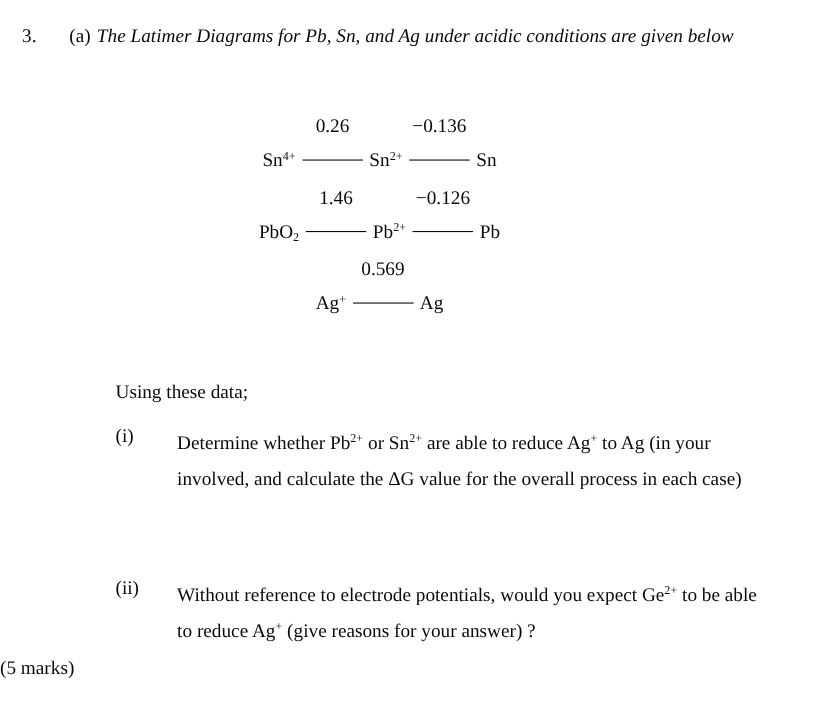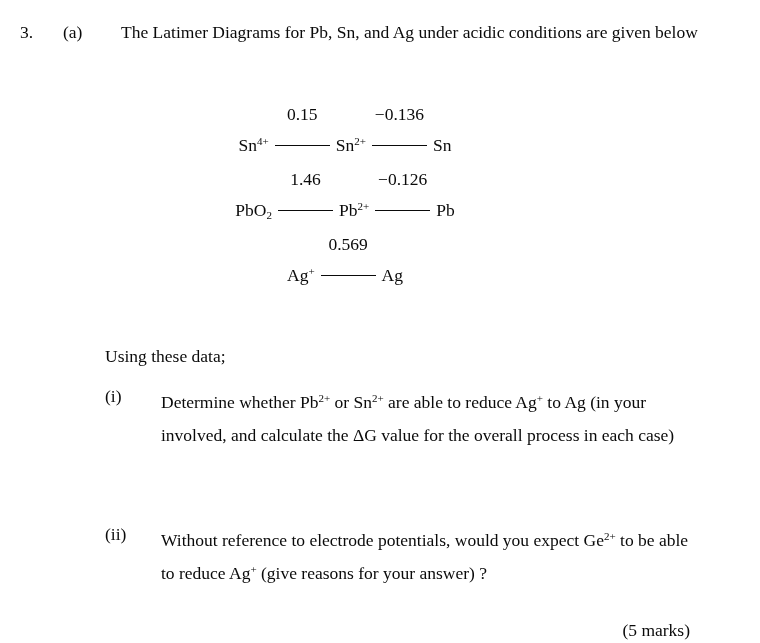--- a/index.html
+++ b/index.html
@@ -15,21 +15,21 @@
     color: #0a0a0a;
     font-family: "Liberation Serif", "DejaVu Serif", serif;
     font-size: 17.5px;
     overflow: hidden;
   }
   .abs { position: absolute; white-space: nowrap; }
 
   
   .q-number   { left: 20px;  top: 22px; }
   .q-part     { left: 63px;  top: 22px; }
-  .q-intro    { left: 121px; top: 22px; }
+  .q-intro    { left: 88px; top: 22px; font-style: italic; }
 
   
   .diagrams {
     position: absolute;
     top: 89px;
     left: 0;
     width: 690px;
   }
   .lat-row {
     display: flex;
@@ -77,41 +77,41 @@
   
   .using-data { left: 105px; top: 346px; text-align: right; }
   .item-label { position: absolute; left: 105px; top: 0; }
   .q-item { position: absolute; left: 0; width: 760px; }
   .item-i  { top: 386px; }
   .item-ii { top: 524px; }
   .q-lines { position: absolute; left: 147px; top: 0; }
   .q-line  { line-height: 33px; white-space: nowrap; margin-left: 14px; }
   .marks {
     position: absolute;
-    top: 620px;
+    top: 597px;
     left: 0;
     width: 690px;
-    text-align: right;
+    text-align: left;
     white-space: nowrap;
   }
 </style>
 </head>
 <body>
 
 <div class="page">
 
   <span class="abs q-number">3.</span>
   <span class="abs q-part">(a)</span>
   <span class="abs q-intro">The Latimer Diagrams for Pb, Sn, and Ag under acidic conditions are given below</span>
 
   <div class="diagrams">
       <div class="lat-row">
         <span class="species">Sn<sup>4+</sup></span>
         <span class="conn">
-          <span class="pot">0.15</span>
+          <span class="pot">0.26</span>
           <span class="ln"></span>
         </span>
         <span class="species">Sn<sup>2+</sup></span>
         <span class="conn">
           <span class="pot">−0.136</span>
           <span class="ln"></span>
         </span>
         <span class="species">Sn</span>
       </div>
       <div class="lat-row">

